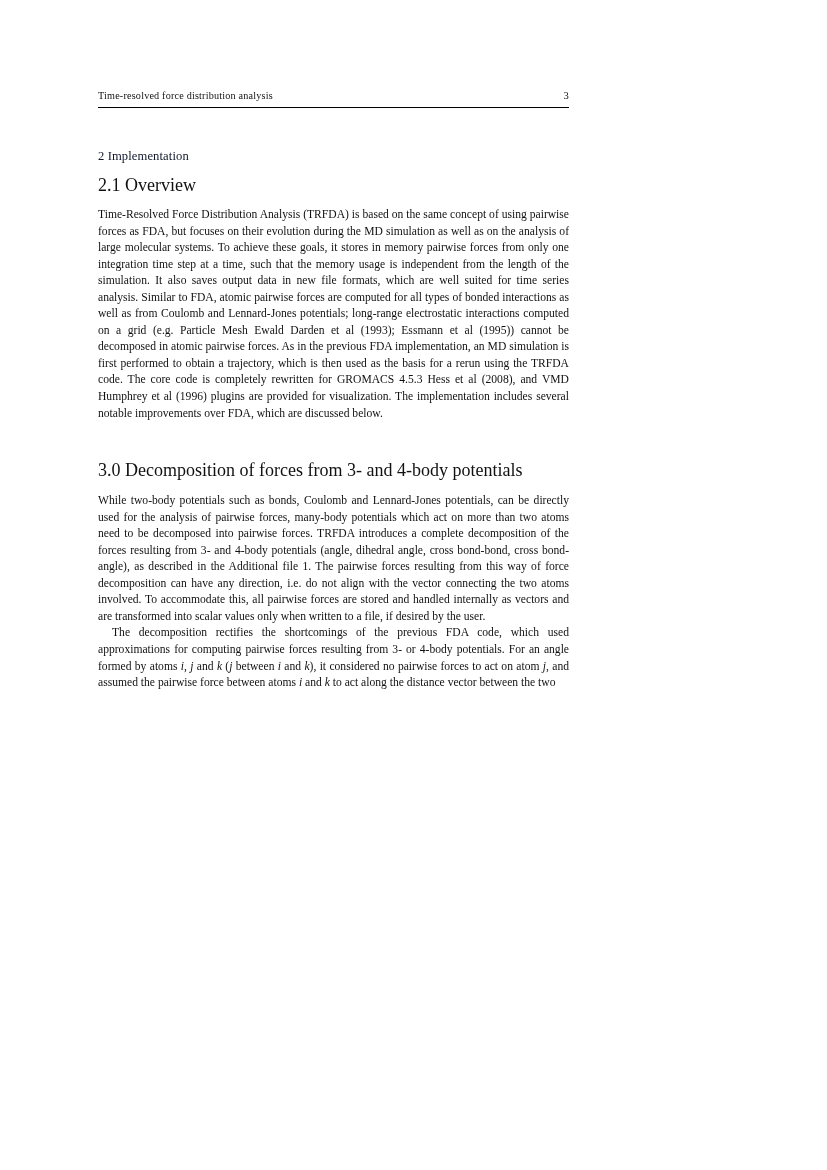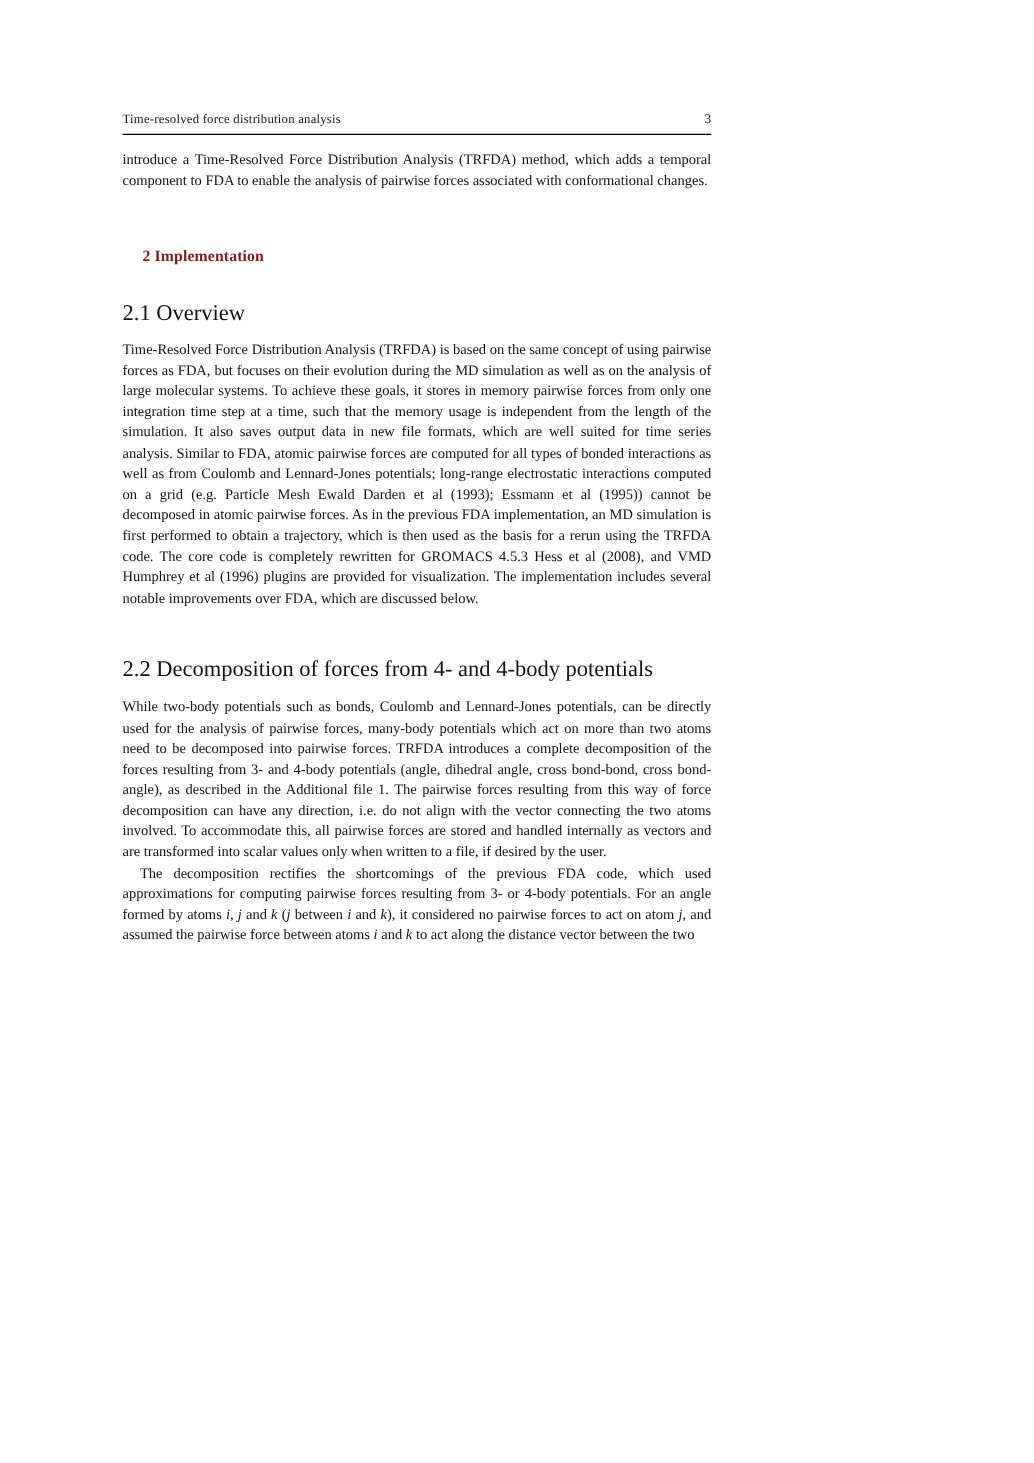--- a/index.html
+++ b/index.html
@@ -72,26 +72,26 @@
   }
 
   
   .gap-after-intro { height: 28px; }
   .gap-before-sub  { height: 13px; }
   .gap-after-sub   { height: 14px; }
   .gap-section-end { height: 40px; }
   .gap-after-sub2  { height: 15px; }
 
   h2.section-title {
-    margin: 16px;
+    margin: 0;
     font-size: 12.6px;
-    font-weight: bold;
+    font-weight: normal;
     line-height: 16px;
     letter-spacing: 0.1px;
-    color: #7f1d1d;
+    color: #0f172a;
   }
   h3.subsection-title {
     margin: 0;
     font-size: 18px;
     font-weight: normal;
     line-height: 16px;
     color: #111111;
   }
 
   .it { }
@@ -103,37 +103,36 @@
 <div class="page">
 
   <div class="running-head">
     <span class="rh-title">Time-resolved force distribution analysis</span>
     <span class="rh-page">3</span>
   </div>
   <div class="header-rule"></div>
 
   <div class="content">
 
-    <p class="body-text">introduce a Time-Resolved Force Distribution Analysis (TRFDA) method, which adds a temporal component to FDA to enable the analysis of pairwise forces associated with conformational changes.</p>
 
     <div class="gap-after-intro"></div>
 
     <h2 class="section-title">2 Implementation</h2>
 
     <div class="gap-before-sub"></div>
 
     <h3 class="subsection-title">2.1 Overview</h3>
 
     <div class="gap-after-sub"></div>
 
     <p class="body-text"><span>Time-Resolved Force Distribution Analysis (TRFDA) is based on the same concept of using pairwise forces as FDA, but focuses on their evolution during the MD simulation as well as on the analysis of large molecular systems. To achieve these goals, it stores in memory pairwise forces from only one integration time step at a time, such that the memory usage is independent from the length of the simulation. It also saves output data in new file formats, which are well suited for time series analysis. Similar to FDA, atomic pairwise forces are computed for all types of bonded interactions as well as from Coulomb and Lennard-Jones potentials; long-range electrostatic interactions computed on a grid (</span><span class="it">e.g.</span><span> Particle Mesh Ewald Darden et al (1993); Essmann et al (1995)) cannot be decomposed in atomic pairwise forces. As in the previous FDA implementation, an MD simulation is first performed to obtain a trajectory, which is then used as the basis for a rerun using the TRFDA code. The core code is completely rewritten for GROMACS 4.5.3 Hess et al (2008), and VMD Humphrey et al (1996) plugins are provided for visualization. The implementation includes several notable improvements over FDA, which are discussed below.</span></p>
 
     <div class="gap-section-end"></div>
 
-    <h3 class="subsection-title">2.2 Decomposition of forces from 4- and 4-body potentials</h3>
+    <h3 class="subsection-title">3.0 Decomposition of forces from 3- and 4-body potentials</h3>
 
     <div class="gap-after-sub2"></div>
 
     <p class="body-text"><span>While two-body potentials such as bonds, Coulomb and Lennard-Jones potentials, can be directly used for the analysis of pairwise forces, many-body potentials which act on more than two atoms need to be decomposed into pairwise forces. TRFDA introduces a complete decomposition of the forces resulting from 3- and 4-body potentials (angle, dihedral angle, cross bond-bond, cross bond-angle), as described in the Additional file 1. The pairwise forces resulting from this way of force decomposition can have any direction, </span><span class="it">i.e.</span><span> do not align with the vector connecting the two atoms involved. To accommodate this, all pairwise forces are stored and handled internally as vectors and are transformed into scalar values only when written to a file, if desired by the user.</span></p>
 
     <p class="body-text indent"><span>The decomposition rectifies the shortcomings of the previous FDA code, which used approximations for computing pairwise forces resulting from 3- or 4-body potentials. For an angle formed by atoms </span><span class="mathvar">i</span><span>, </span><span class="mathvar">j</span><span> and </span><span class="mathvar">k</span><span> (</span><span class="mathvar">j</span><span> between </span><span class="mathvar">i</span><span> and </span><span class="mathvar">k</span><span>), it considered no pairwise forces to act on atom </span><span class="mathvar">j</span><span>, and assumed the pairwise force between atoms </span><span class="mathvar">i</span><span> and </span><span class="mathvar">k</span><span> to act along the distance vector between the two</span></p>
 
   </div>
 </div>
 

